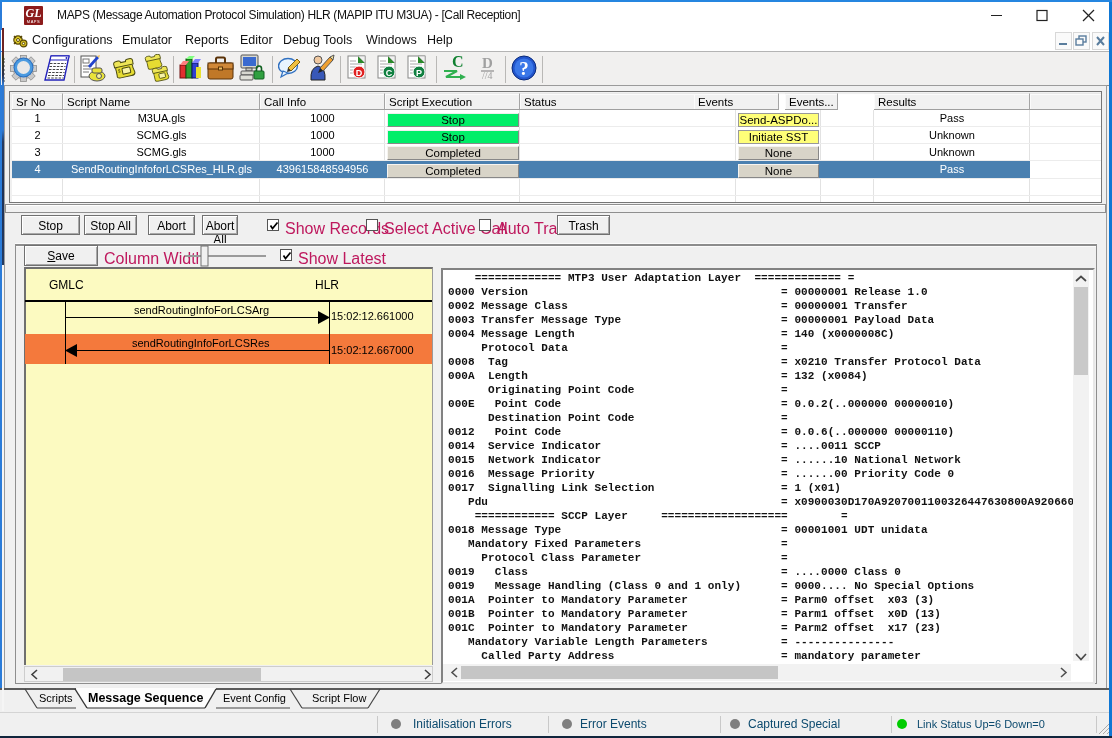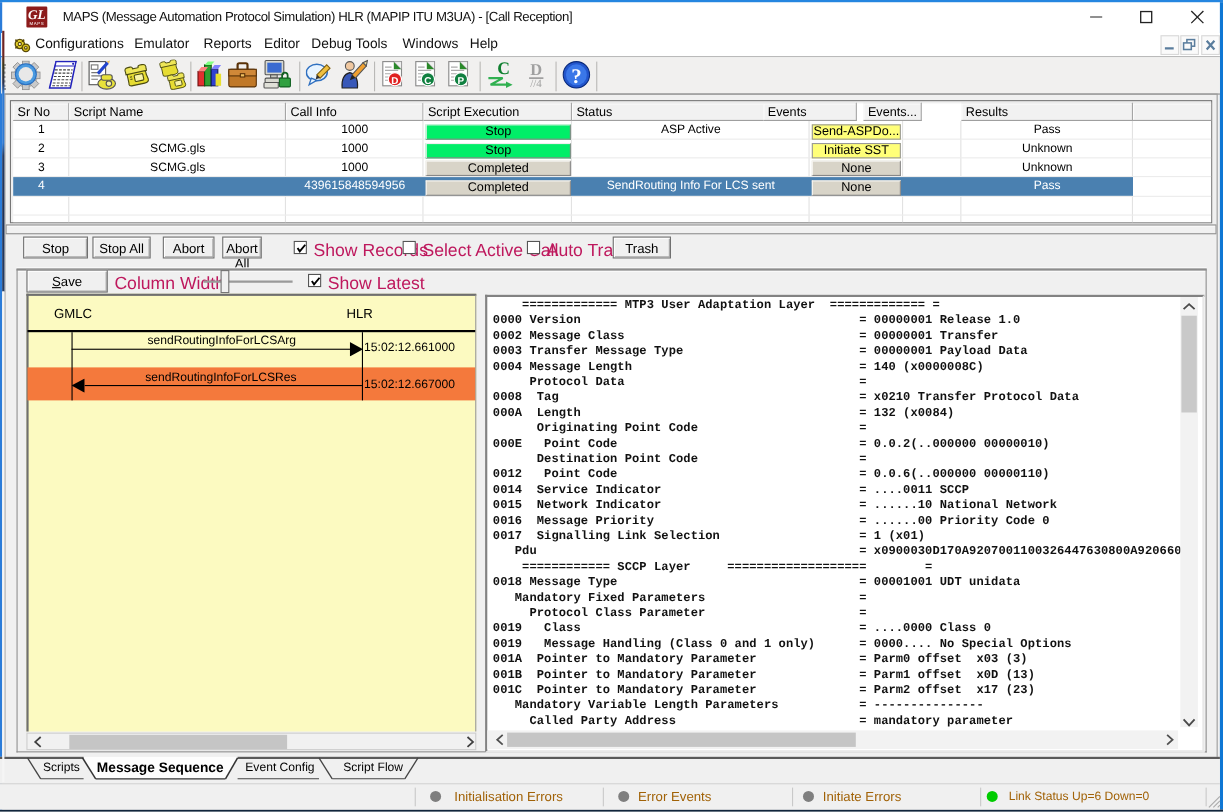--- a/index.html
+++ b/index.html
@@ -65,21 +65,21 @@
 #hscroll2{left:443px;top:664px;width:628px;height:17px;background:#f2f2f2;}
 #hthumb2{left:461px;top:666px;width:317px;height:13px;background:#c5c5c5;}
 
 #tabbar{left:0px;top:688px;width:1109px;height:24px;background:#f0f0f0;}
 
 .tabtext{position:absolute;top:692px;font-size:11px;color:#000;}
 
 #statusbar{left:0px;top:712px;width:1109px;height:24px;background:#f0f0f0;border-top:1px solid #d4d4d4;}
 .sbsep{position:absolute;top:716px;width:1px;height:17px;background:#c9c9c9;}
 .led{position:absolute;top:719px;width:10px;height:10px;border-radius:50%;}
-.sbtext{position:absolute;top:717px;font-size:12px;color:#a16207;}
+.sbtext{position:absolute;top:717px;font-size:12px;color:#0c4a6e;}
 #clientborder{left:4px;top:85px;width:1103px;height:626px;border:1px solid #9b9b9b;}
 #leftwhite{z-index:30;left:2px;top:265px;width:2px;height:446px;background:#f5f5f5;}
 </style>
 </head>
 <body>
 <div class="abs" id="titlebar"></div>
 <div class="abs" id="frame-top"></div>
 <div class="abs" id="frame-left"></div>
 <div class="abs" id="frame-right"></div>
 <div class="abs" id="frame-bottom"></div>
@@ -315,40 +315,40 @@
 <div class="gridv" style="left:873px"></div>
 <div class="gridv" style="left:1029px"></div>
 <div class="gridh" style="top:126px"></div>
 <div class="gridh" style="top:143px"></div>
 <div class="gridh" style="top:160px"></div>
 <div class="gridh" style="top:178px"></div>
 <div class="gridh" style="top:195px"></div>
 
 <div class="row" style="top:110px">
   <div class="cell" style="left:0px;width:51px">1</div>
+  <div class="cell" style="left:51px;width:197px">M3UA.gls</div>
   <div class="cell" style="left:248px;width:125px">1000</div>
-  <div class="cell" style="left:508px;width:216px">ASP Active</div>
   <div class="cell" style="left:862px;width:156px">Pass</div>
 </div>
 <div class="row" style="top:127px">
   <div class="cell" style="left:0px;width:51px">2</div>
   <div class="cell" style="left:51px;width:197px">SCMG.gls</div>
   <div class="cell" style="left:248px;width:125px">1000</div>
   <div class="cell" style="left:862px;width:156px">Unknown</div>
 </div>
 <div class="row" style="top:144px">
   <div class="cell" style="left:0px;width:51px">3</div>
   <div class="cell" style="left:51px;width:197px">SCMG.gls</div>
   <div class="cell" style="left:248px;width:125px">1000</div>
   <div class="cell" style="left:862px;width:156px">Unknown</div>
 </div>
 <div class="abs" id="row4">
   <div class="cell" style="left:0px;width:51px">4</div>
+  <div class="cell" style="left:51px;width:197px">SendRoutingInfoforLCSRes_HLR.gls</div>
   <div class="cell" style="left:248px;width:125px">439615848594956</div>
-  <div class="cell" style="left:508px;width:216px">SendRouting Info For LCS sent</div>
   <div class="cell" style="left:862px;width:156px">Pass</div>
 </div>
 
 <div class="btn-green" style="left:387px;top:113px;width:132px;height:14px">Stop</div>
 <div class="btn-green" style="left:387px;top:130px;width:132px;height:14px">Stop</div>
 <div class="btn-gray" style="left:387px;top:146px;width:132px;height:14px">Completed</div>
 <div class="btn-gray" style="left:387px;top:164px;width:132px;height:14px">Completed</div>
 <div class="btn-yel" style="left:738px;top:113px;width:81px;height:14px">Send-ASPDo...</div>
 <div class="btn-yel" style="left:738px;top:130px;width:81px;height:14px">Initiate SST</div>
 <div class="btn-gray" style="left:738px;top:146px;width:81px;height:14px">None</div>
@@ -465,21 +465,21 @@
 <div class="sbsep" style="left:377px"></div>
 <div class="sbsep" style="left:548px"></div>
 <div class="sbsep" style="left:720px"></div>
 <div class="sbsep" style="left:891px"></div>
 <div class="sbsep" style="left:1096px"></div>
 <div class="led" style="left:391px;background:#7f7f7f"></div>
 <div class="sbtext" style="left:413px">Initialisation Errors</div>
 <div class="led" style="left:562px;background:#7f7f7f"></div>
 <div class="sbtext" style="left:580px">Error Events</div>
 <div class="led" style="left:730px;background:#7f7f7f"></div>
-<div class="sbtext" style="left:748px">Initiate Errors</div>
+<div class="sbtext" style="left:748px">Captured Special</div>
 <div class="led" style="left:897px;background:#00cc00"></div>
 <div class="sbtext" style="left:917px;font-size:11px;top:718px">Link Status Up=6 Down=0</div>
 
 <svg class="abs" style="left:1074px;top:272px" width="14" height="14">
     <path d="M2 9 L7 4.5 L12 9" fill="none" stroke="#4a4a4a" stroke-width="1.7"></path>
   </svg>
 <svg class="abs" style="left:1074px;top:649px" width="14" height="14">
     <path d="M2 5 L7 10.5 L12 5" fill="none" stroke="#4a4a4a" stroke-width="1.7"></path>
   </svg>
 <svg class="abs" style="left:448px;top:666px" width="14" height="13">

